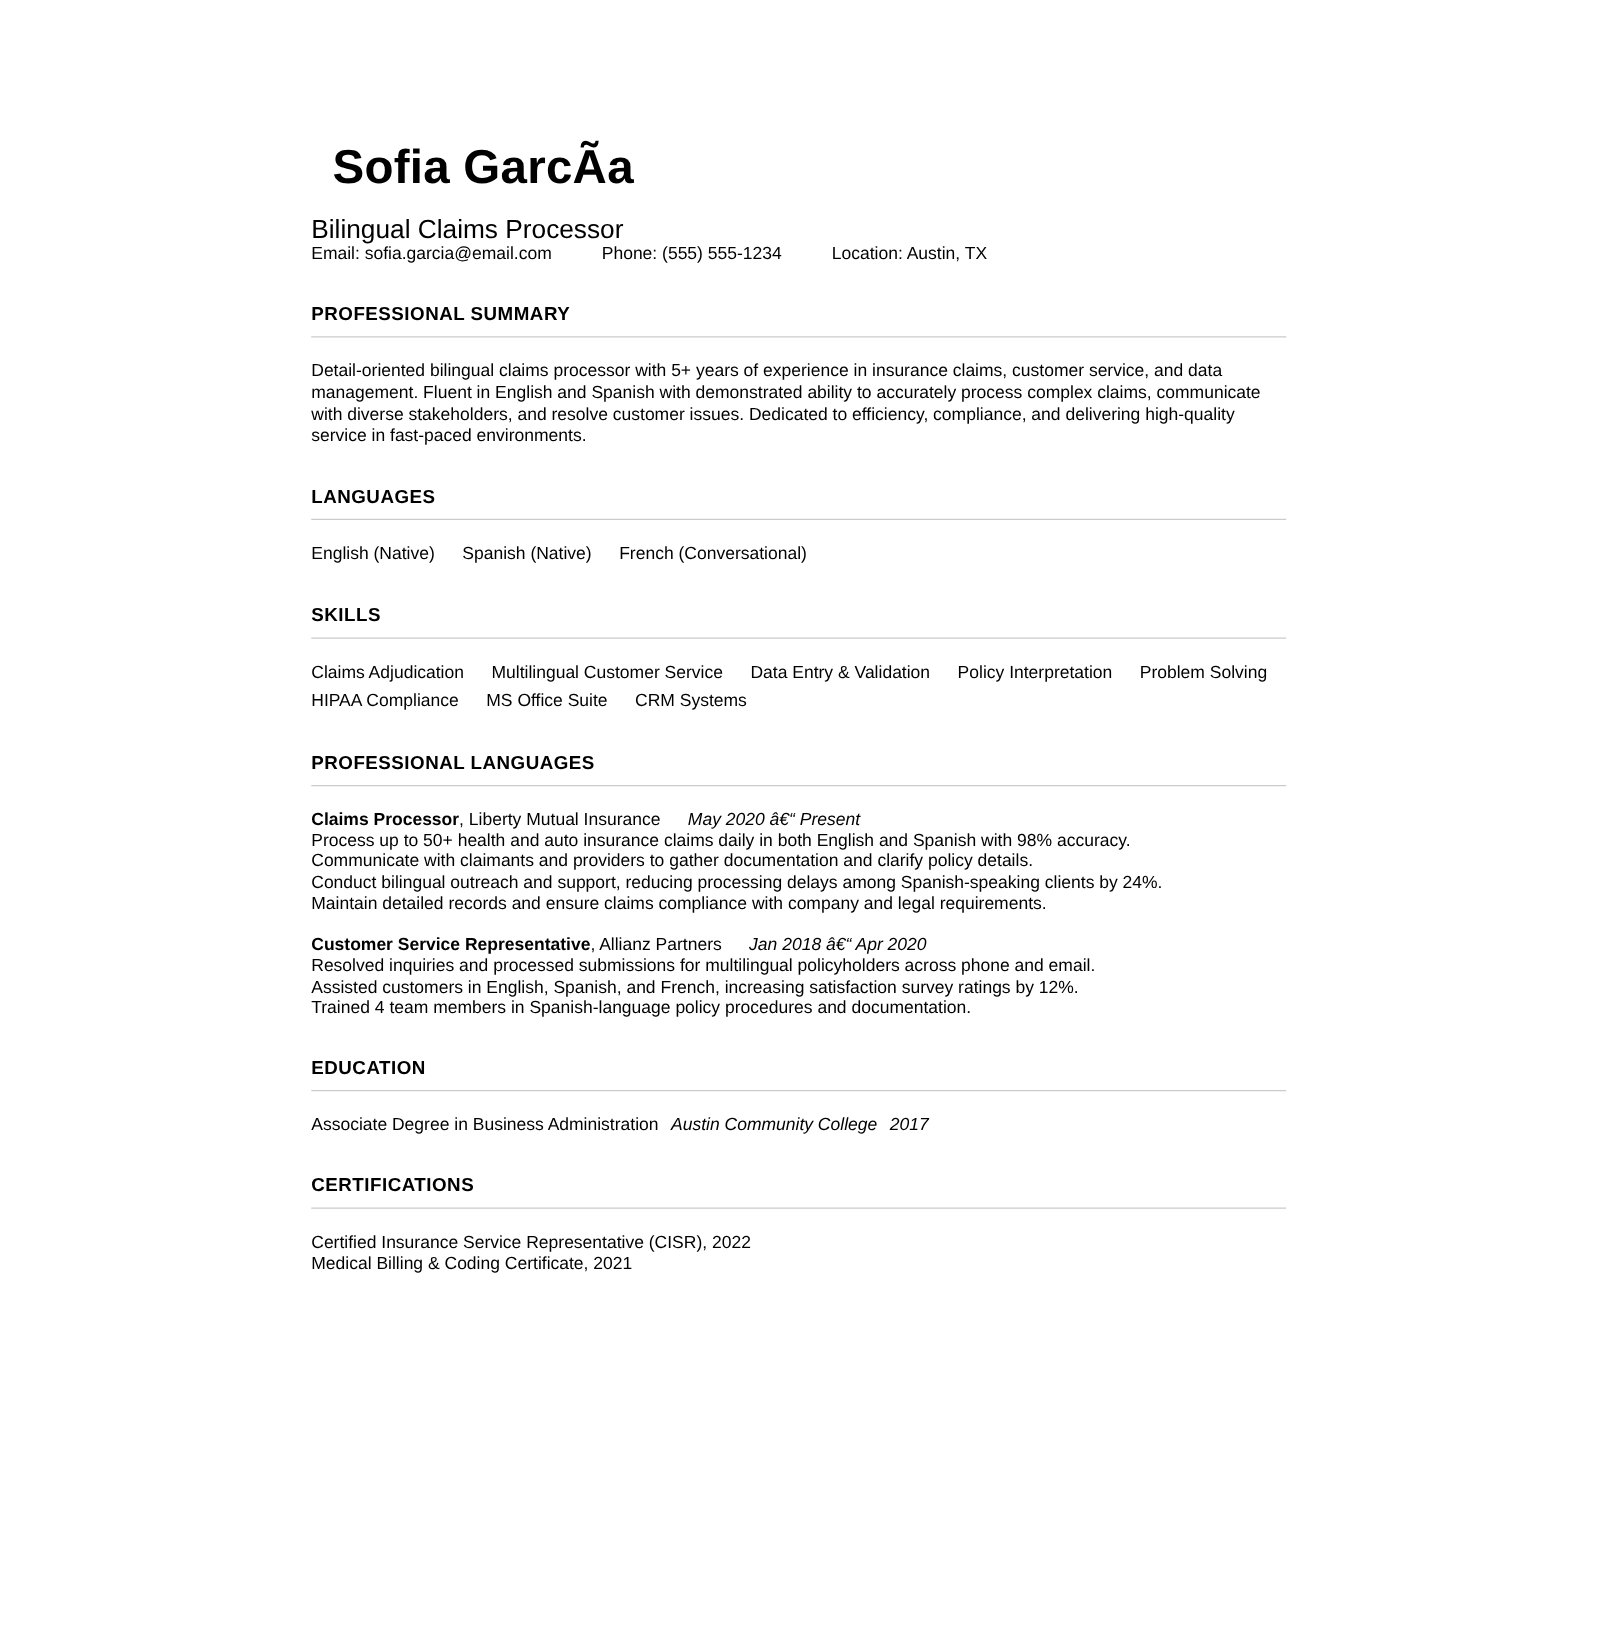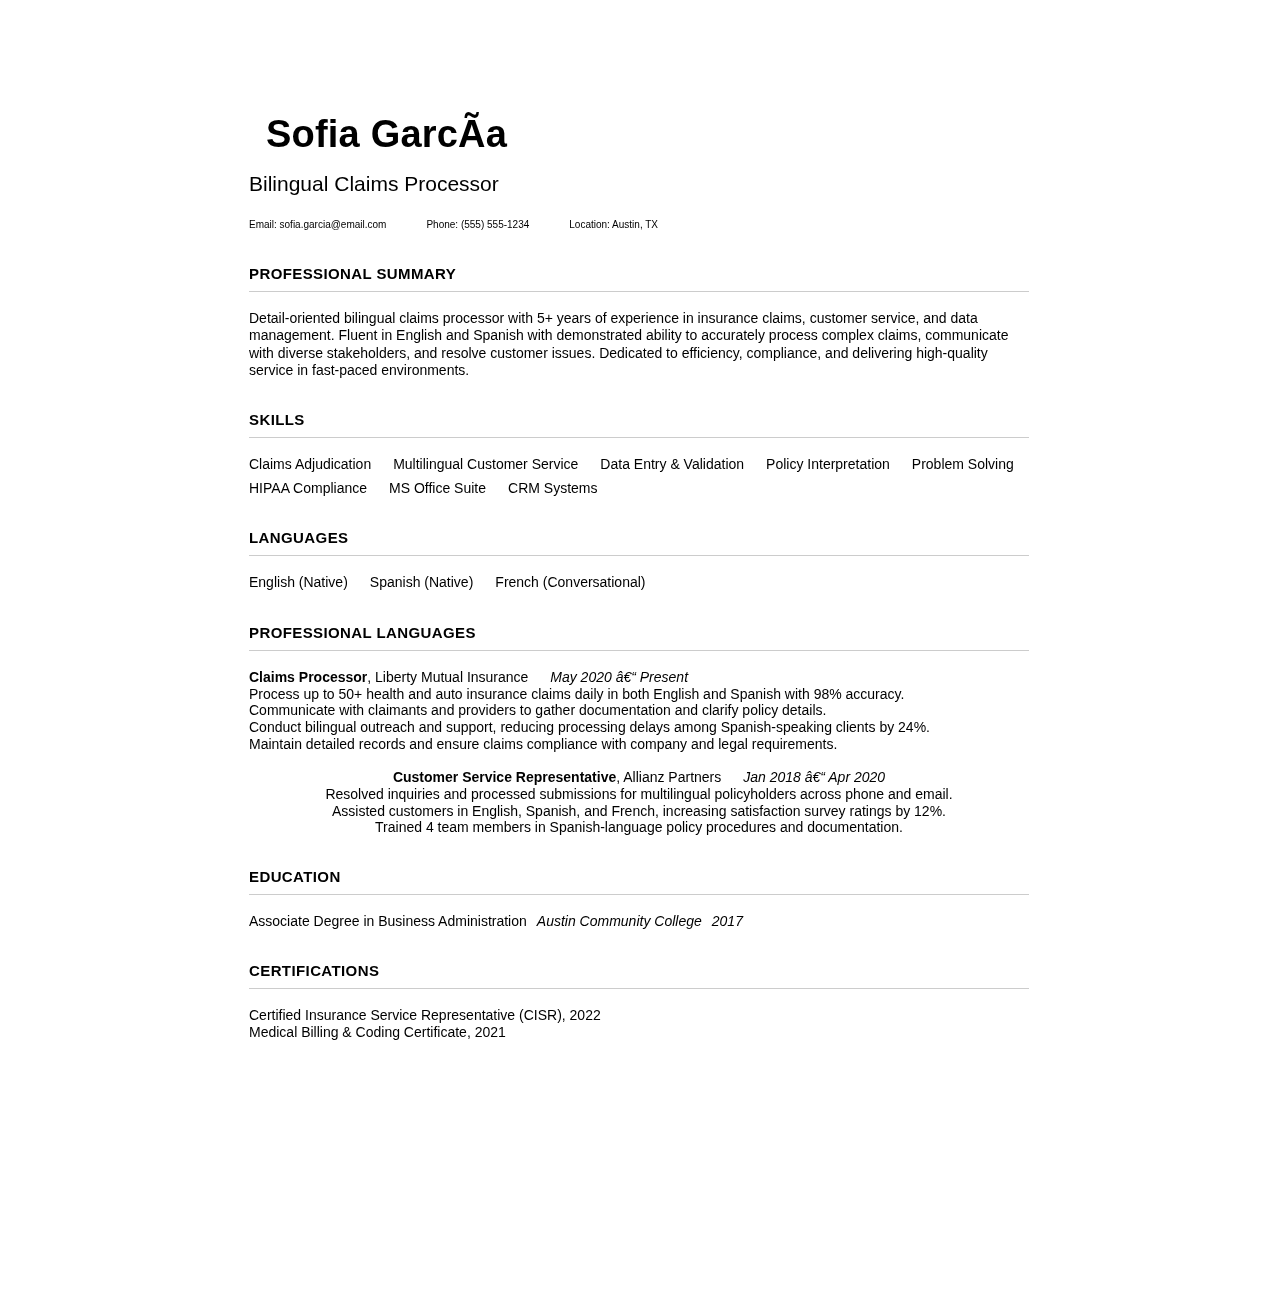--- a/index.html
+++ b/index.html
@@ -26,22 +26,21 @@
     font-weight: bold;
     line-height: 1.15;
     letter-spacing: 0.2px;
   }
   .subtitle {
     margin-top: 8px;
     font-size: 21px;
     line-height: 20px;
   }
   .contact {
-    margin-top: 22px;
-    font-size: 10px;
+    font-size: 14px;
     line-height: 17px;
     display: flex;
     column-gap: 28px;
     gap: 40px;
   }
   h2.section-heading {
     margin: 33px 0 0 0;
     padding-bottom: 9px;
     font-size: 15px;
     font-weight: bold;
@@ -55,21 +54,21 @@
     line-height: 17.4px;
   }
   p.summary-text { margin: 0; }
   .chip-row {
     display: flex;
     flex-wrap: wrap;
     column-gap: 22px;
     row-gap: 6px;
   }
   .job { margin-top: 0; }
-  .job + .job { margin-top: 16px; text-align: center; }
+  .job + .job { margin-top: 16px; }
   .job-header { line-height: 17px; }
   .job-title { font-weight: bold; }
   .job-dates { font-style: italic; margin-left: 18px; }
   .job-lines div { line-height: 16.8px; }
   .edu-line { line-height: 17px; }
   .edu-school { font-style: italic; margin-left: 10px; }
   .edu-year { font-style: italic; margin-left: 10px; }
   .cert-lines div { line-height: 17px; }
 </style>
 </head>
@@ -87,39 +86,39 @@
   </div>
 
   <section>
     <h2 class="section-heading">PROFESSIONAL SUMMARY</h2>
     <div class="section-body">
       <p class="summary-text">Detail-oriented bilingual claims processor with 5+ years of experience in insurance claims, customer service, and data management. Fluent in English and Spanish with demonstrated ability to accurately process complex claims, communicate with diverse stakeholders, and resolve customer issues. Dedicated to efficiency, compliance, and delivering high-quality service in fast-paced environments.</p>
     </div>
   </section>
 
   <section>
+    <h2 class="section-heading">LANGUAGES</h2>
+    <div class="section-body chip-row">
+      <span>English (Native)</span>
+      <span>Spanish (Native)</span>
+      <span>French (Conversational)</span>
+    </div>
+  </section>
+
+  <section>
     <h2 class="section-heading">SKILLS</h2>
     <div class="section-body chip-row">
       <span>Claims Adjudication</span>
       <span>Multilingual Customer Service</span>
       <span>Data Entry &amp; Validation</span>
       <span>Policy Interpretation</span>
       <span>Problem Solving</span>
       <span>HIPAA Compliance</span>
       <span>MS Office Suite</span>
       <span>CRM Systems</span>
-    </div>
-  </section>
-
-  <section>
-    <h2 class="section-heading">LANGUAGES</h2>
-    <div class="section-body chip-row">
-      <span>English (Native)</span>
-      <span>Spanish (Native)</span>
-      <span>French (Conversational)</span>
     </div>
   </section>
 
   <section>
     <h2 class="section-heading">PROFESSIONAL LANGUAGES</h2>
     <div class="section-body">
 
       <div class="job">
         <div class="job-header">
           <span class="job-title">Claims Processor</span><span>, Liberty Mutual Insurance</span>

